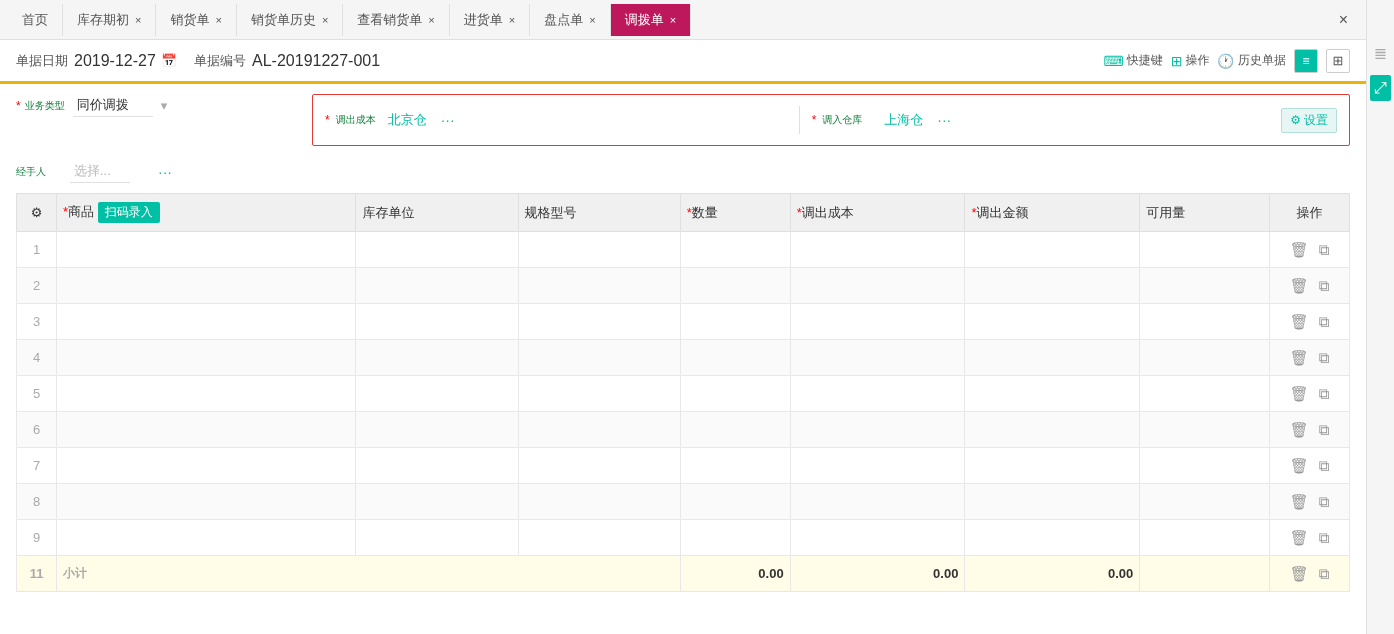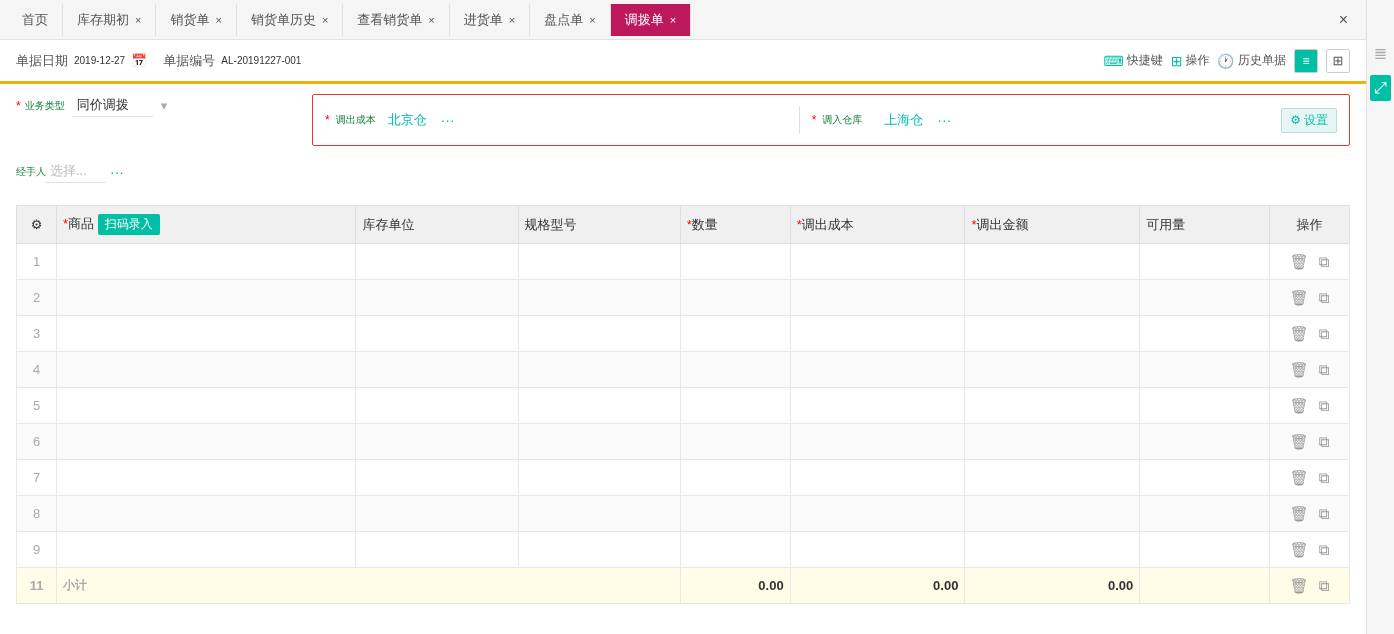--- a/index.html
+++ b/index.html
@@ -19,21 +19,21 @@
     .tab .close-icon { margin-left: 6px; font-size: 11px; cursor: pointer; }
     .tab-spacer { flex: 1; }
     .tab-close-all { padding: 0 10px; cursor: pointer; color: #555; font-size: 16px; }
 
     
     .toolbar {
       display: flex; align-items: center; padding: 8px 16px; border-bottom: 3px solid #eab308;
       background: #fff; height: 44px;
     }
     .toolbar-label { color: #555; font-size: 13px; margin-right: 6px; }
-    .toolbar-value { font-size: 10px; color: #333; margin-right: 6px; }
+    .toolbar-value { font-size: 16px; color: #333; margin-right: 6px; }
     .toolbar-icon-cal { color: #00bfa5; margin-right: 16px; cursor: pointer; }
     .toolbar-right { margin-left: auto; display: flex; align-items: center; gap: 8px; color: #555; font-size: 12px; }
     .toolbar-right-item { display: flex; align-items: center; gap: 3px; cursor: pointer; color: #555; }
     .toolbar-right-icon { color: #00bfa5; font-size: 14px; }
     .toolbar-btn-icon { width: 24px; height: 24px; display: flex; align-items: center; justify-content: center; border: 1px solid #ccc; background: #00bfa5; color: #fff; cursor: pointer; border-radius: 2px; font-size: 12px; }
     .toolbar-btn-lines { width: 24px; height: 24px; display: flex; align-items: center; justify-content: center; border: 1px solid #ccc; background: #fff; cursor: pointer; border-radius: 2px; }
 
     
     .form-area {
       padding: 10px 16px; background: #fff; display: flex; align-items: flex-start; gap: 0;
@@ -56,21 +56,21 @@
     .red-box-divider { width: 1px; background: #e0e0e0; height: 28px; margin: 0 12px; }
     .red-box-more { color: #00bfa5; cursor: pointer; font-size: 14px; margin-left: 8px; }
     .settings-btn {
       display: flex; align-items: center; gap: 3px;
       background: #e8f5f5; color: #00bfa5; border: 1px solid #b2dfdb;
       border-radius: 2px; padding: 3px 8px; cursor: pointer; font-size: 12px; margin-left: 8px;
     }
 
     
     .form-row2 {
-      padding: 4px 16px 22px; display: flex; align-items: center; gap: 0;
+      padding: 4px 16px 10px; display: flex; align-items: center; gap: 24px;
     }
 
     
     .table-container { padding: 0 16px 0; overflow-x: auto; }
     table { width: 100%; border-collapse: collapse; font-size: 13px; }
     thead tr { background: #f0f0f0; }
     thead th {
       padding: 8px 6px; text-align: left; border: 1px solid #e0e0e0;
       font-weight: normal; color: #333; white-space: nowrap;
     }

